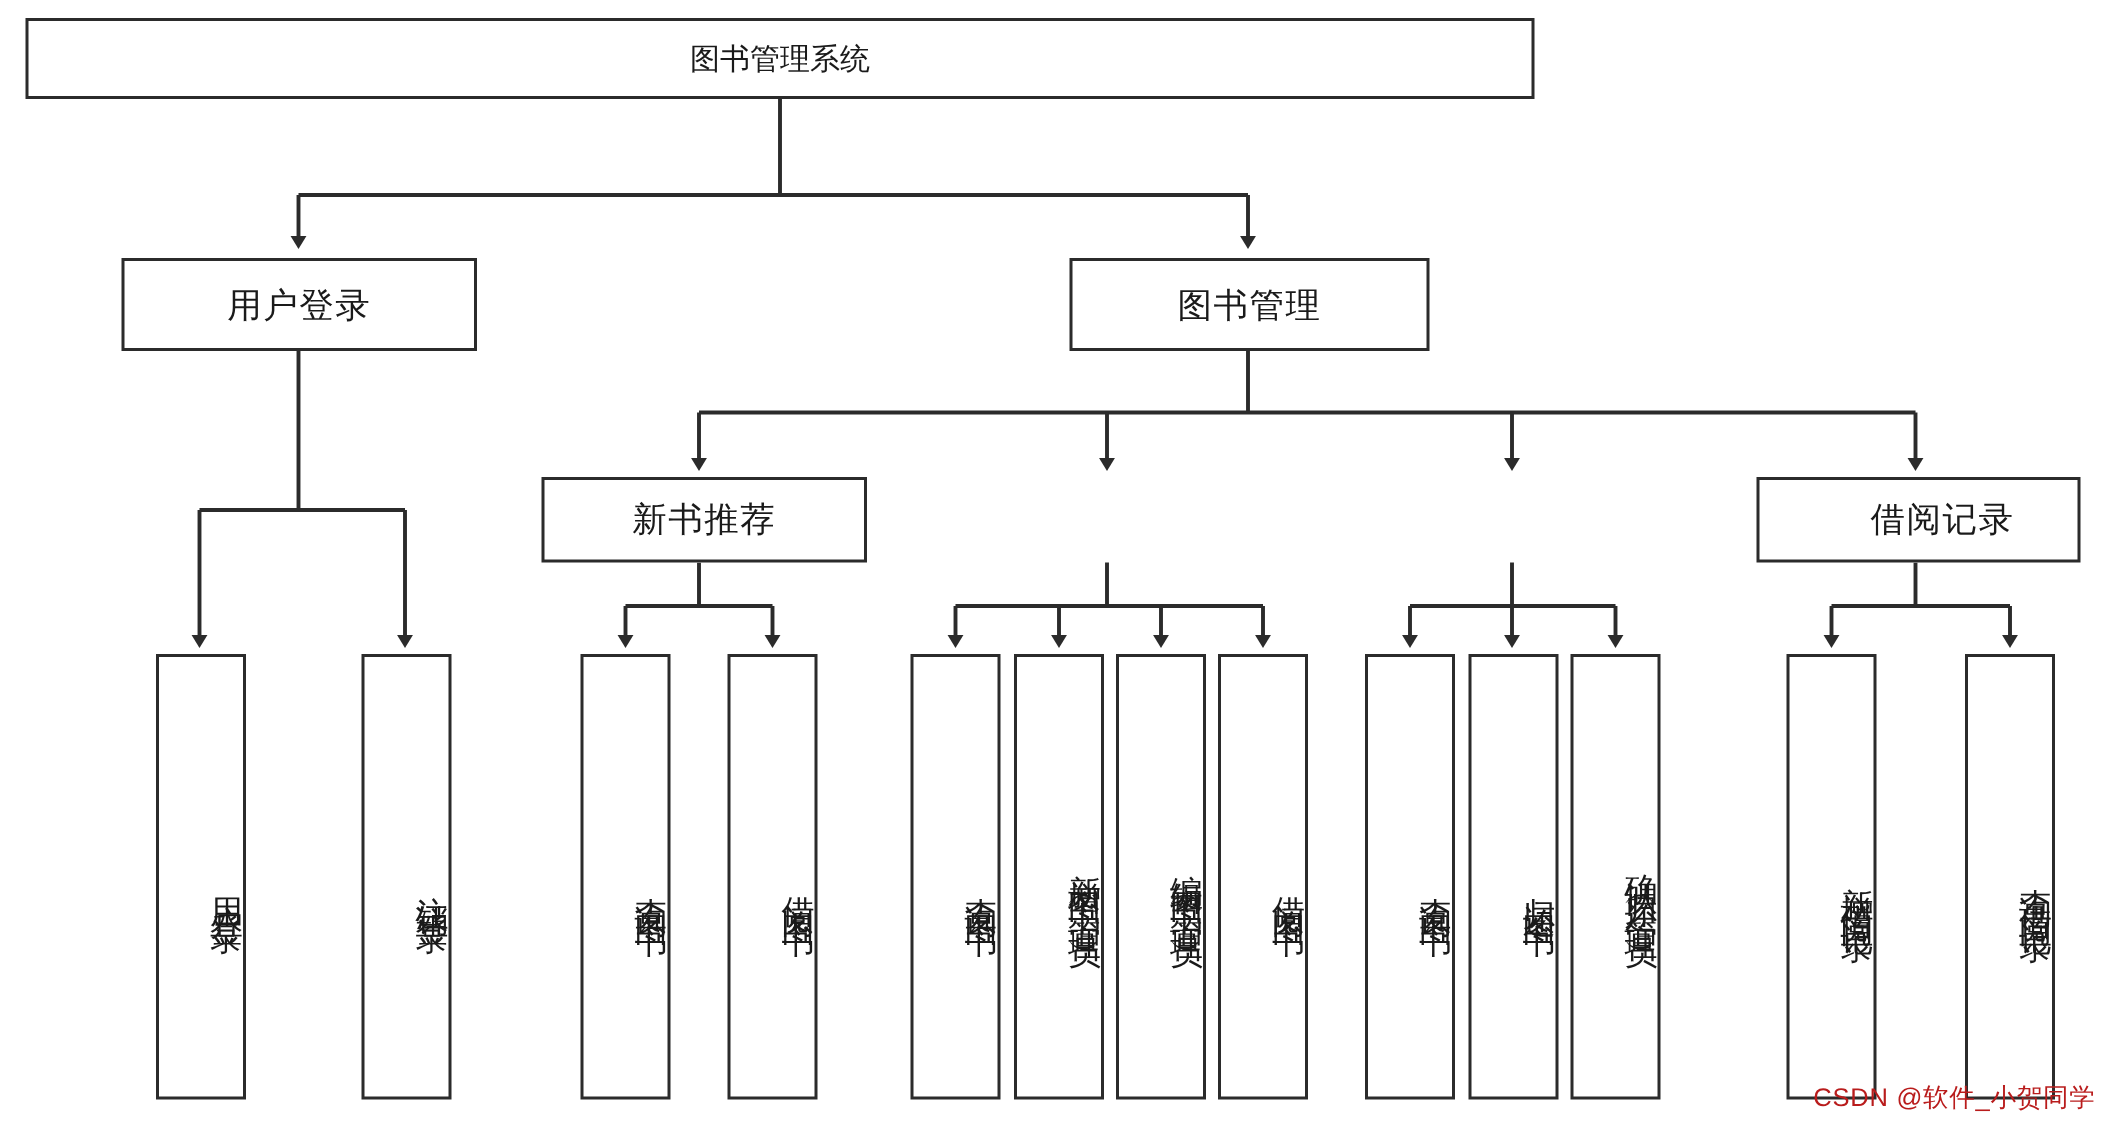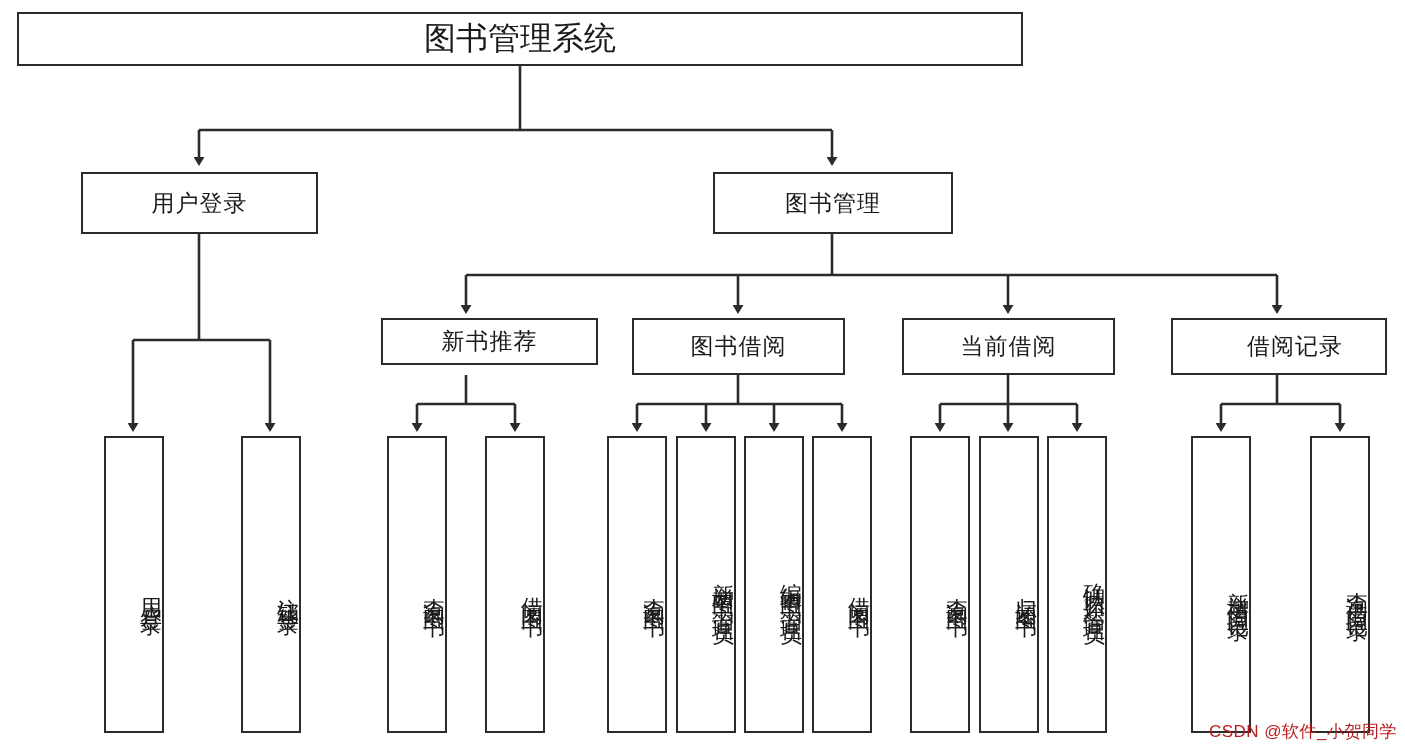--- a/index.html
+++ b/index.html
@@ -33,21 +33,21 @@
     display: flex;
     align-items: center;
     justify-content: center;
     z-index: 2;
   }
   .node.h {
     font-size: 23px;
     letter-spacing: 1px;
   }
   .node.root {
-    font-size: 32px;
+    font-size: 20px;
   }
   .node.v {
     writing-mode: vertical-rl;
     text-orientation: upright;
     font-size: 22px;
     letter-spacing: 6px;
     align-items: flex-start;
     justify-content: center;
     padding-top: 14px;
   }
@@ -127,28 +127,22 @@
     <span>图书管理系统</span>
   </div>
 
   <div class="node h" style="left:81px; top:172px; width:237px; height:62px;">
     <span>用户登录</span>
   </div>
   <div class="node h" style="left:713px; top:172px; width:240px; height:62px;">
     <span>图书管理</span>
   </div>
 
-  <div class="node h" style="left:381px; top:318px; width:217px; height:47px;">
+  <div class="node h" style="left:361px; top:318px; width:217px; height:57px;">
     <span>新书推荐</span>
-  </div>
-  <div class="node h" style="left:632px; top:318px; width:213px; height:57px;">
-    <span>图书借阅</span>
-  </div>
-  <div class="node h" style="left:902px; top:318px; width:213px; height:57px;">
-    <span>当前借阅</span>
   </div>
   <div class="node h" style="left:1171px; top:318px; width:216px; height:57px;padding-left:32px;">
     <span>借阅记录</span>
   </div>
 
   <div class="node v" style="left:104px; top:436px; width:60px; height:297px;">
     <span class="vtext">用户登录</span>
   </div>
   <div class="node v" style="left:241px; top:436px; width:60px; height:297px;">
     <span class="vtext">注销登录</span>

